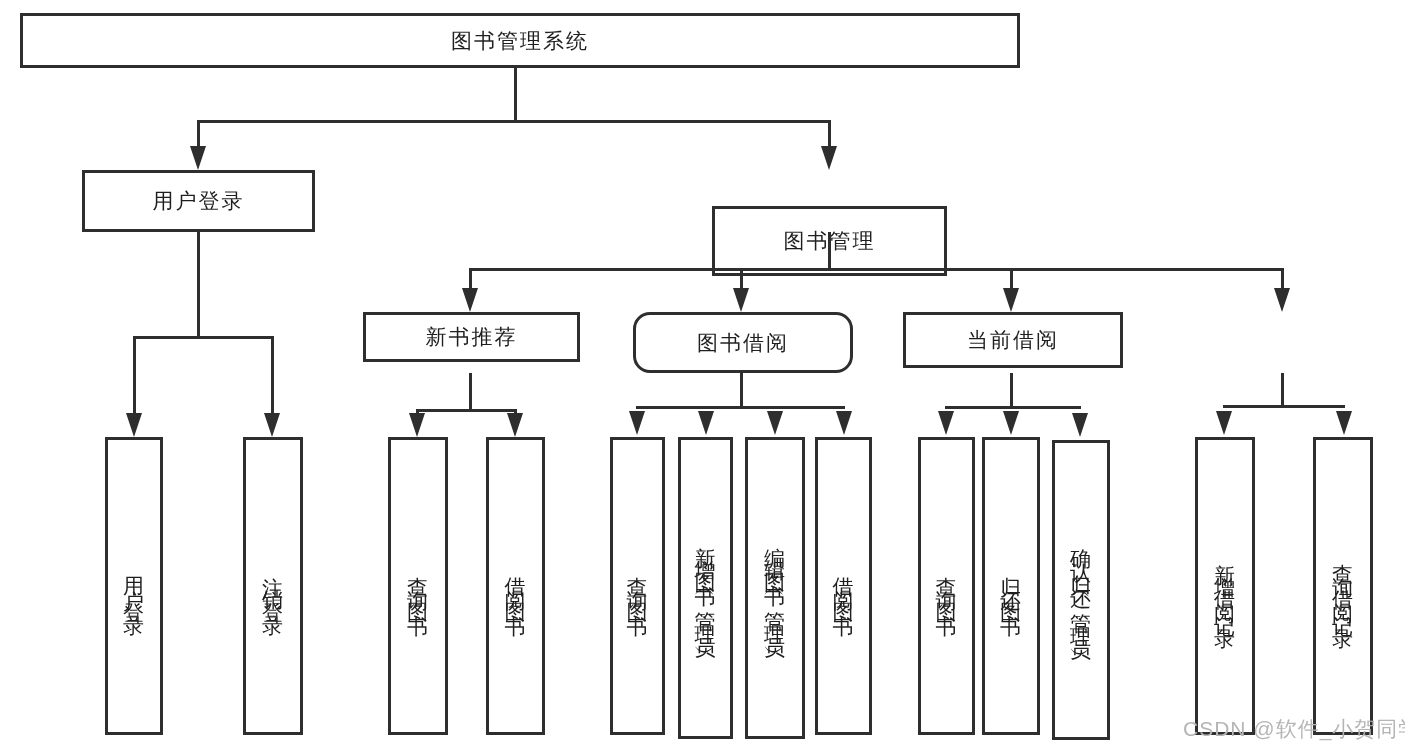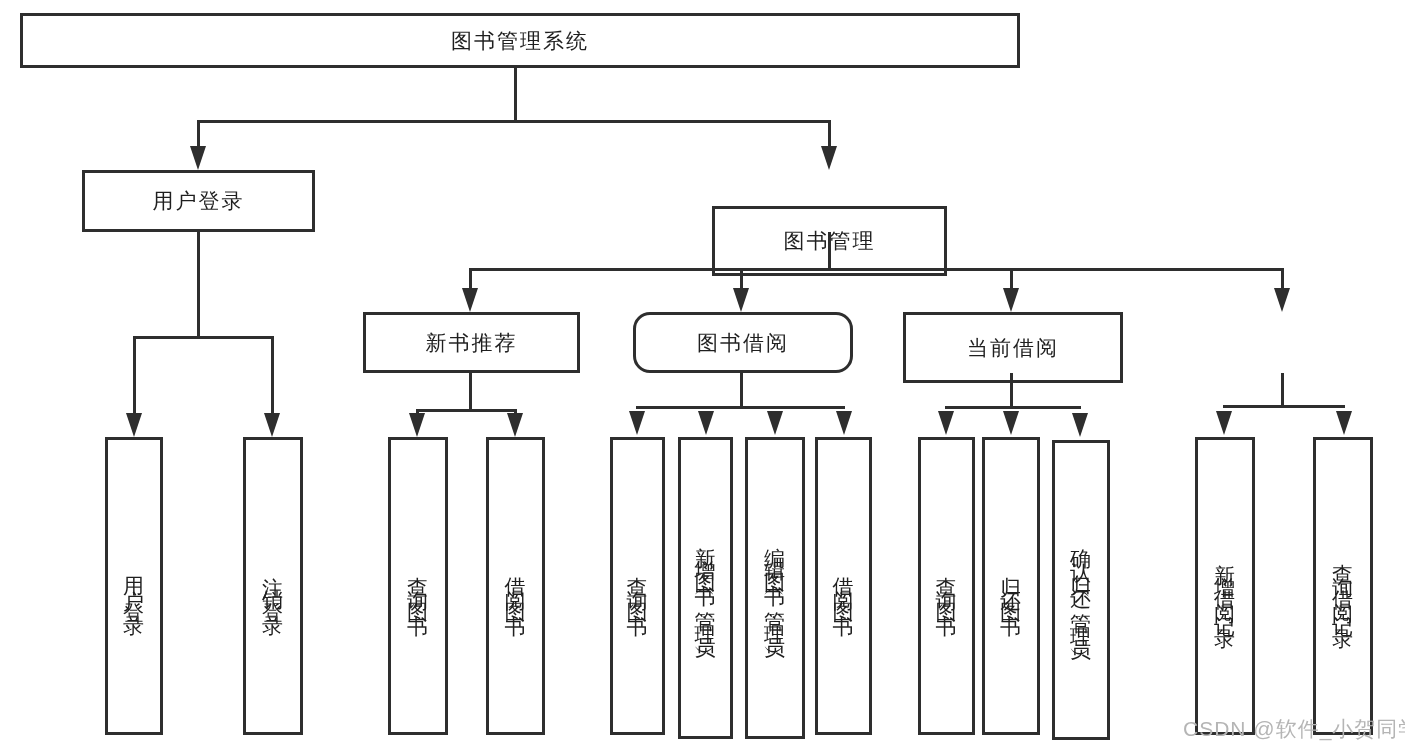--- a/index.html
+++ b/index.html
@@ -47,27 +47,27 @@
     <span>图书管理系统</span>
   </div>
 
   <div class="hbox" style="left:82px;top:170px;width:233px;height:62px;">
     <span>用户登录</span>
   </div>
   <div class="hbox" style="left:712px;top:170px;width:235px;height:70px;margin-top:36px;">
     <span>图书管理</span>
   </div>
 
-  <div class="hbox" style="left:363px;top:312px;width:217px;height:61px;">
+  <div class="hbox" style="left:363px;top:312px;width:217px;height:50px;">
     <span>新书推荐</span>
   </div>
   <div class="hbox" style="left:633px;top:312px;width:220px;height:61px;border-radius:17px;">
     <span>图书借阅</span>
   </div>
-  <div class="hbox" style="left:903px;top:312px;width:220px;height:71px;">
+  <div class="hbox" style="left:903px;top:312px;width:220px;height:56px;">
     <span>当前借阅</span>
   </div>
 
   <div class="leaf" style="left:105px;top:437px;width:58px;height:298px;">
     <span class="vtext">用户登录</span>
   </div>
   <div class="leaf" style="left:243px;top:437px;width:60px;height:298px;">
     <span class="vtext">注销登录</span>
   </div>
 

